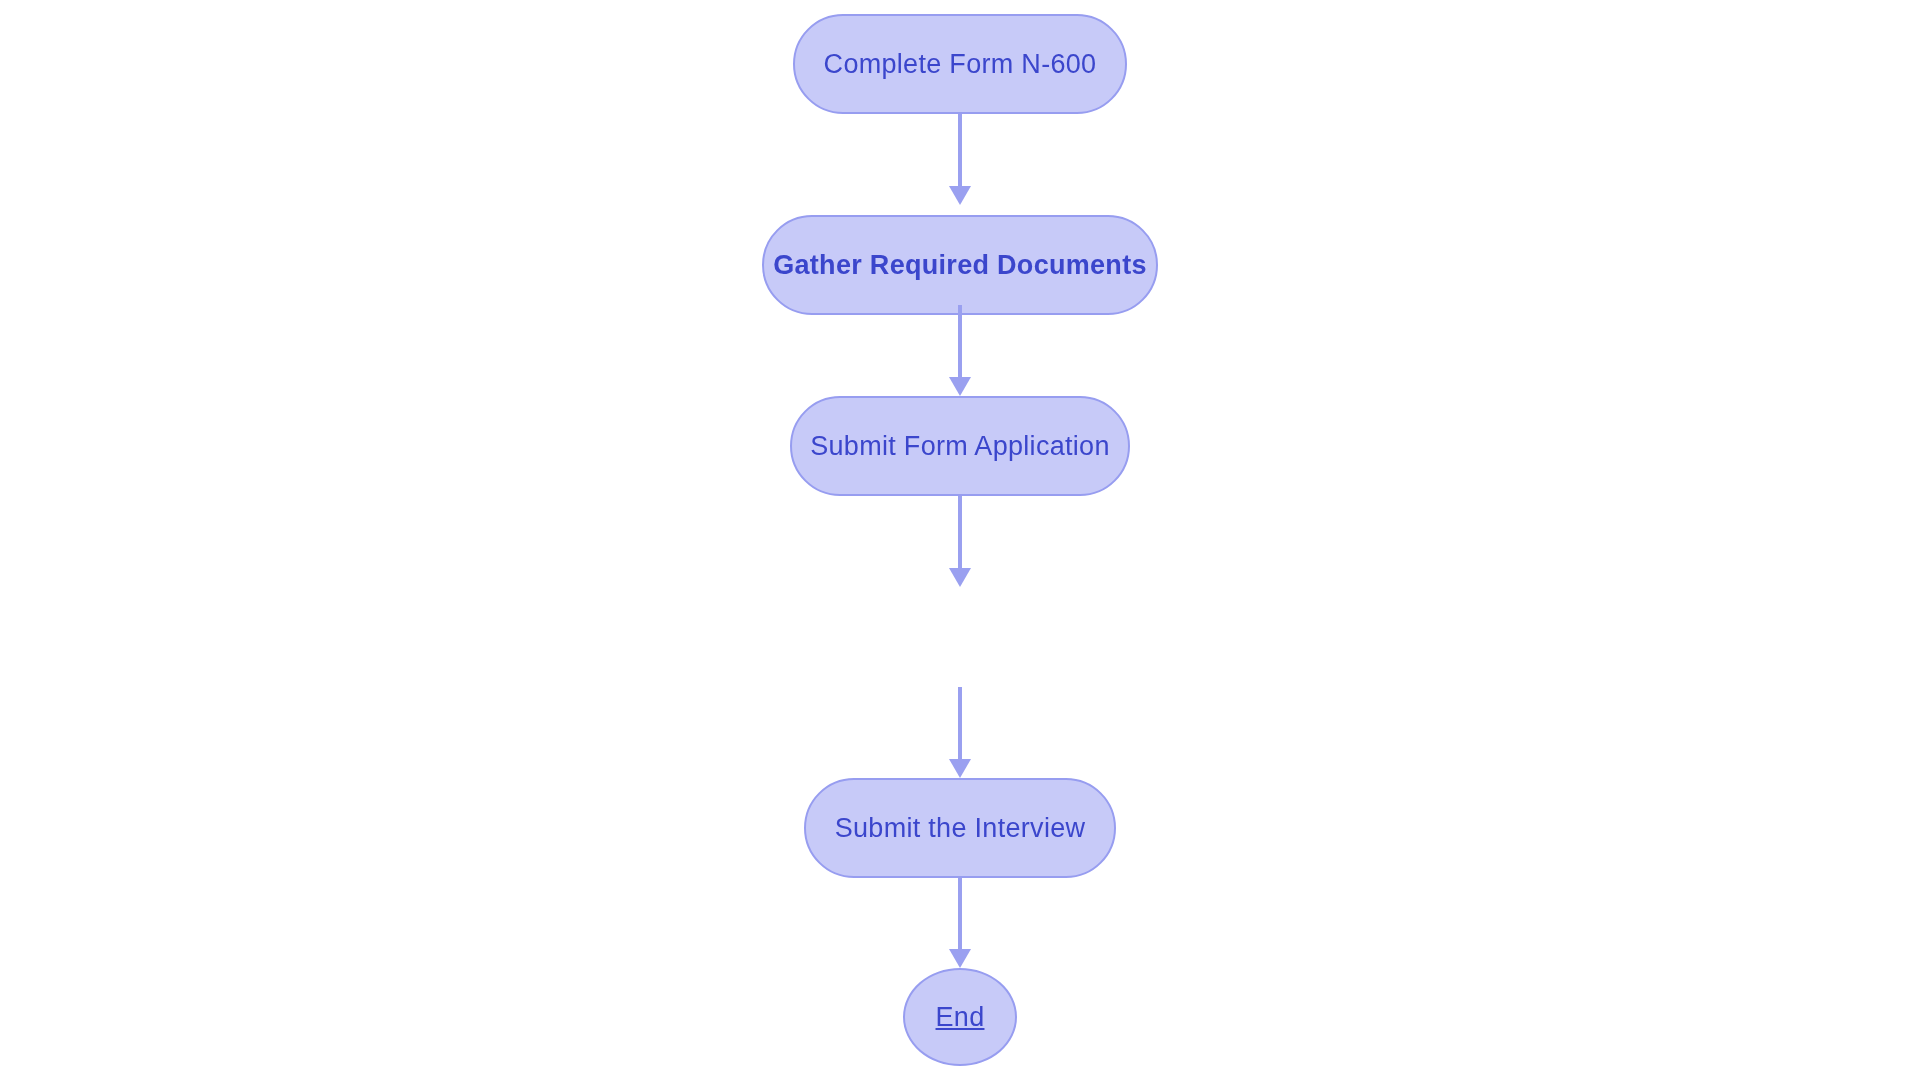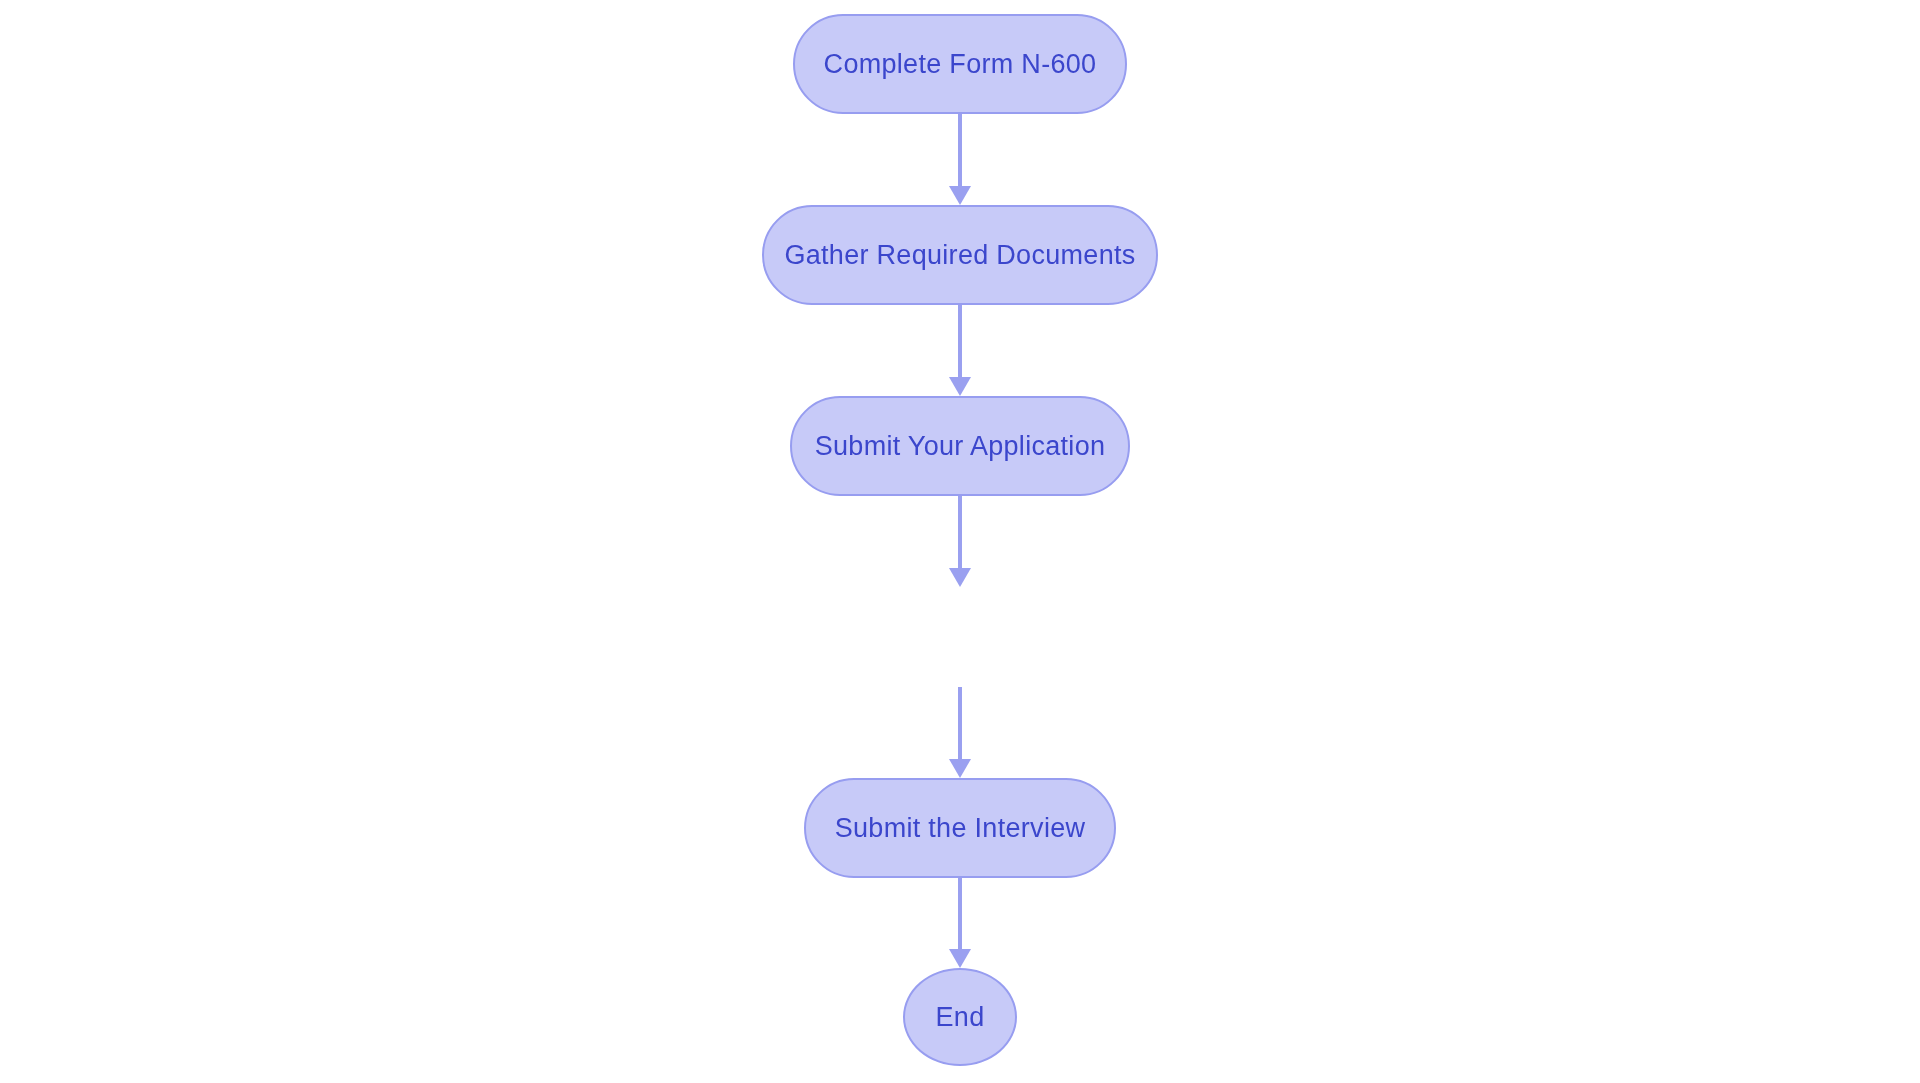--- a/index.html
+++ b/index.html
@@ -32,21 +32,21 @@
     display: flex;
     align-items: center;
     justify-content: center;
     color: var(--node-text);
     font-size: 27px;
     letter-spacing: 0.3px;
     white-space: nowrap;
     text-align: center;
   }
   .node.stadium { border-radius: 50px; }
-  .node.circle { border-radius: 50%; }
+  .node.circle { border-radius: 50%; text-decoration: underline; }
   .edge {
     position: absolute;
     left: 50%;
     transform: translateX(-50%);
     width: 22px;
     display: flex;
     flex-direction: column;
     align-items: center;
   }
   .edge .shaft {
@@ -69,31 +69,31 @@
 
   <div class="node stadium" style="top:14px;  width:334px;">
     <span>Complete Form N-600</span>
   </div>
 
   <div class="edge" style="top:114px; height:91px;">
     <div class="shaft"></div>
     <div class="arrowhead-icon"></div>
   </div>
 
-  <div class="node stadium" style="top:205px; width:396px;">
+  <div class="node stadium" style="top:215px; width:396px;font-weight:bold;">
     <span>Gather Required Documents</span>
   </div>
 
   <div class="edge" style="top:305px; height:91px;">
     <div class="shaft"></div>
     <div class="arrowhead-icon"></div>
   </div>
 
   <div class="node stadium" style="top:396px; width:340px;">
-    <span>Submit Your Application</span>
+    <span>Submit Form Application</span>
   </div>
 
   <div class="edge" style="top:496px; height:91px;">
     <div class="shaft"></div>
     <div class="arrowhead-icon"></div>
   </div>
 
 
   <div class="edge" style="top:687px; height:91px;">
     <div class="shaft"></div>

